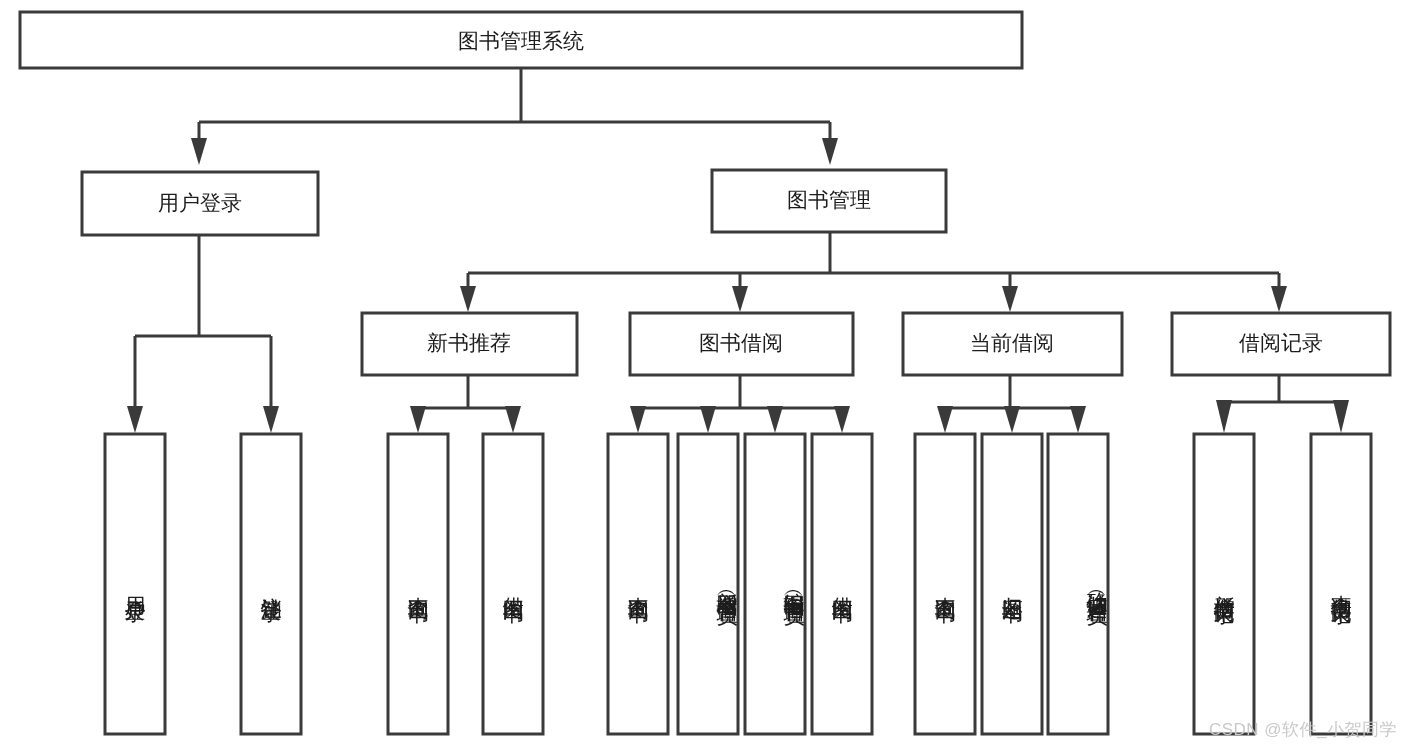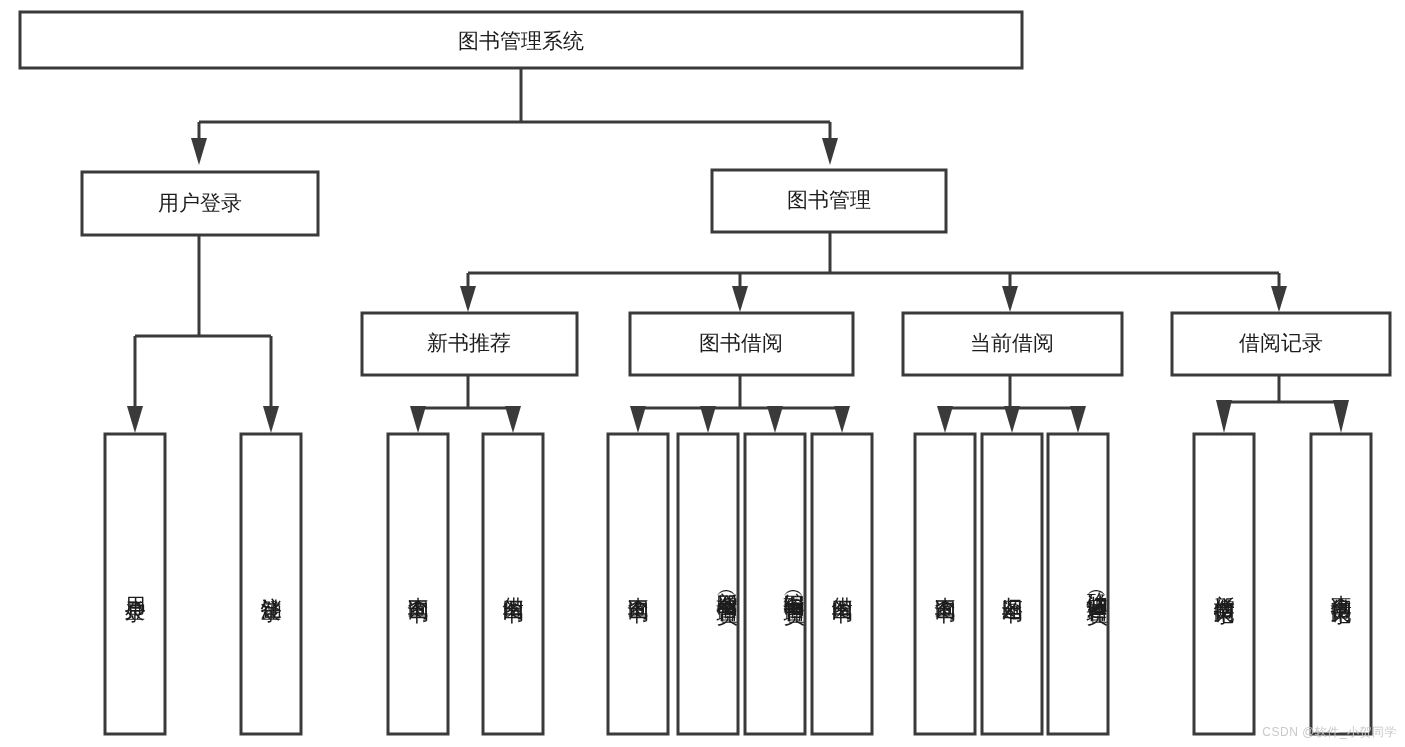--- a/index.html
+++ b/index.html
@@ -61,21 +61,21 @@
     align-items: center;
     justify-content: center;
     white-space: nowrap;
     pointer-events: none;
   }
   .watermark {
     position: absolute;
     right: 8px;
     bottom: 6px;
     font-family: "Liberation Sans", "DejaVu Sans", sans-serif;
-    font-size: 12px;
+    font-size: 17px;
     color: #c9c9c9;
     letter-spacing: 0.5px;
     white-space: nowrap;
   }
 </style>
 </head>
 <body>
 
 <div id="diagram-root">
 

